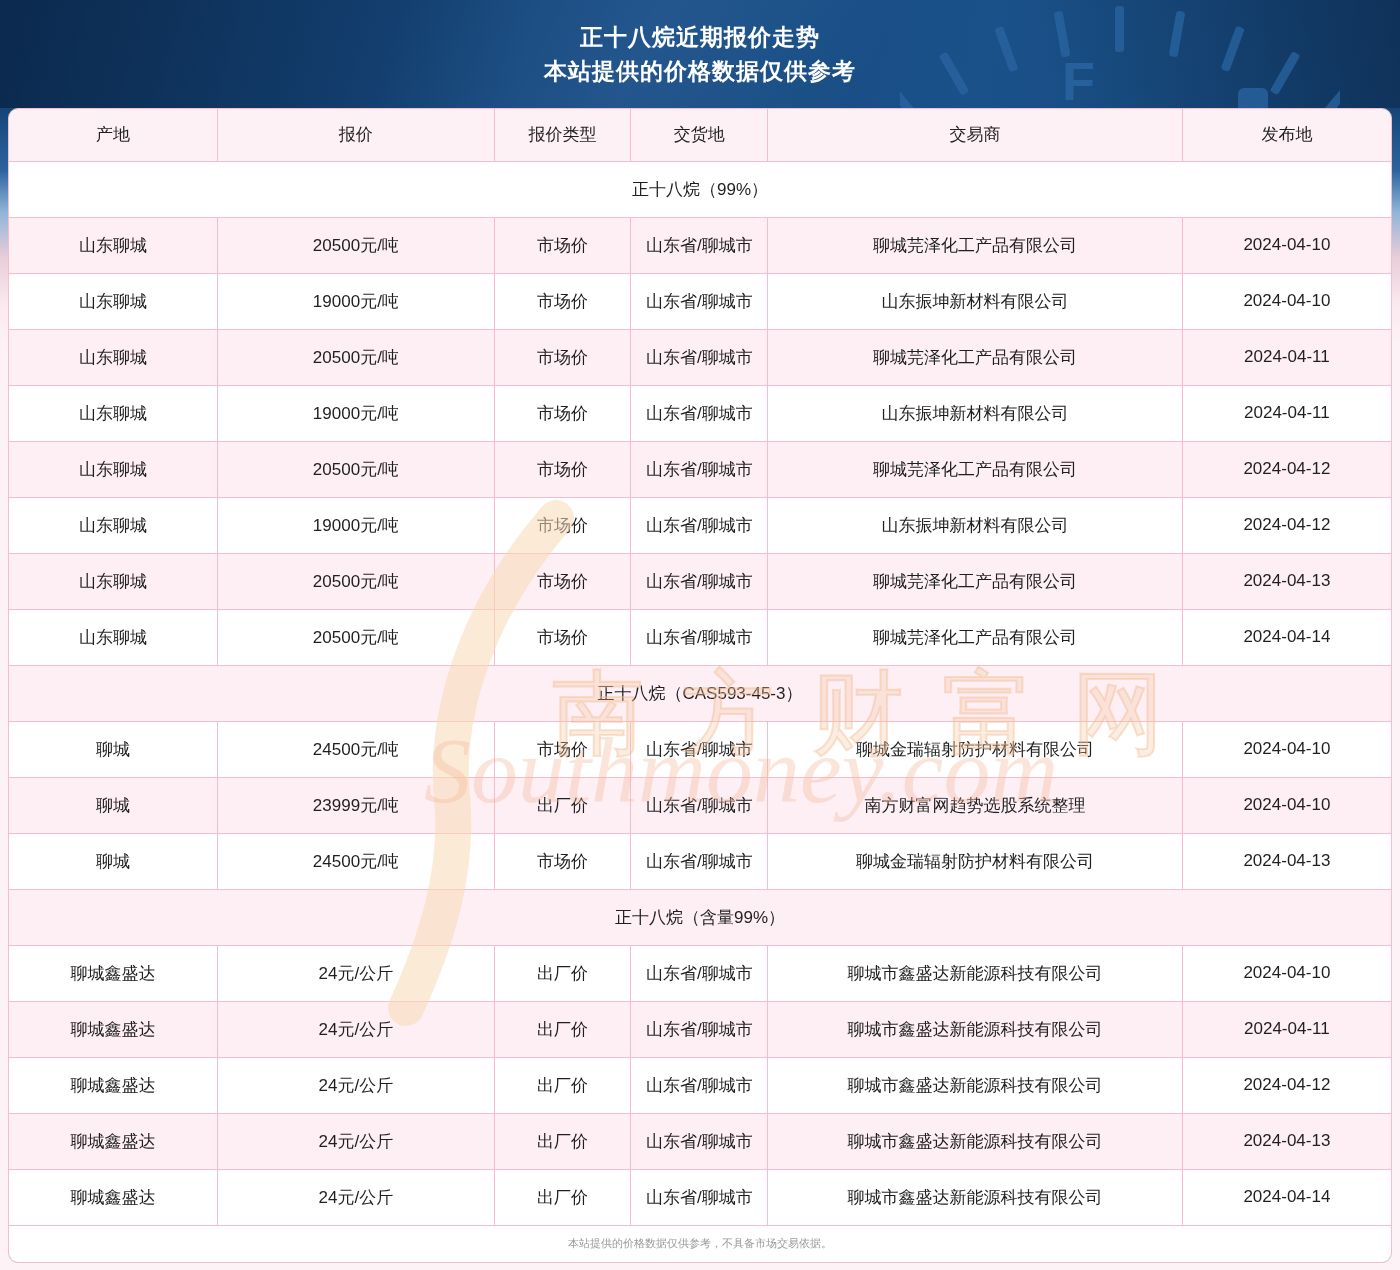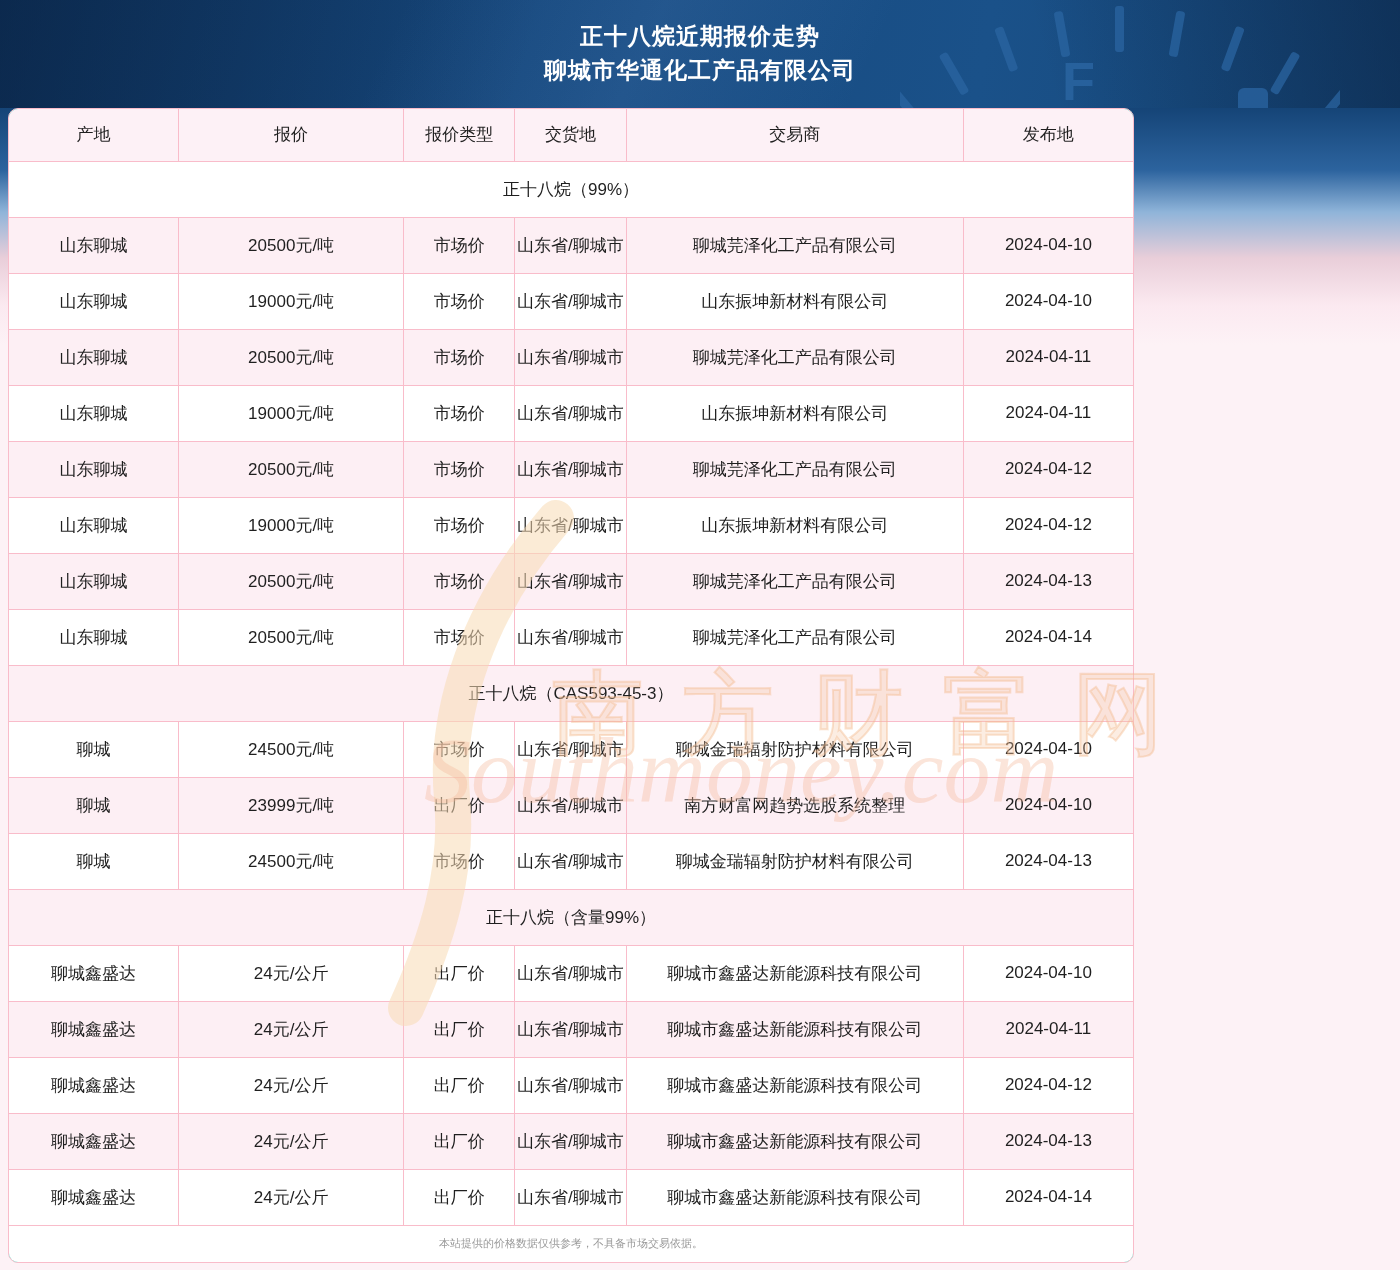--- a/index.html
+++ b/index.html
@@ -38,30 +38,30 @@
   .hero-shade.s1{position:absolute;inset:0;
     background:linear-gradient(105deg,rgba(6,25,52,.55) 0%,rgba(6,25,52,.32) 16%,rgba(6,25,52,0) 38%);}
   .hero-shade.s2{position:absolute;inset:0;
     background:linear-gradient(255deg,rgba(8,28,58,.5) 0%,rgba(8,28,58,0) 26%);}
   .hero-shade.s3{position:absolute;inset:0;
     background:linear-gradient(115deg,transparent 28%,rgba(90,140,200,.18) 46%,transparent 62%);}
   .gauge{position:absolute;top:0;right:60px;}
   .hero-titles{
     position:absolute;left:0;top:0;width:100%;height:100%;
     display:flex;flex-direction:column;align-items:center;justify-content:center;
-    gap:8px;color:#fff;z-index:2;font-family:Liberation Serif, serif;
+    gap:8px;color:#fff;z-index:2;
   }
   .hero-titles .t1,.hero-titles .t2{
     font-size:23px;font-weight:700;letter-spacing:1px;line-height:1.15;
     text-align:center;
   }
 
   
   .card{
-    position:absolute;left:8px;top:108px;width:1126px;z-index:2;
+    position:absolute;left:8px;top:108px;width:1384px;z-index:2;
     background:#5eead4;border:1px solid var(--pink-border);
     border-radius:10px;overflow:hidden;
   }
   table.quote-table{width:100%;border-collapse:collapse;table-layout:fixed;}
   thead tr{height:52px;}
   thead th{
     background:var(--pink-header);
     border-bottom:1px solid var(--pink-border);
     border-right:1px solid var(--pink-border);
     font-size:17px;font-weight:400;color:var(--text-dark);text-align:center;
@@ -140,21 +140,21 @@
           </g>
         <g transform="rotate(50,220,360)">
             <rect x="215" y="6" width="9" height="46" rx="3"></rect>
           </g>
       </g>
       <text x="162" y="100" font-size="54" font-weight="700" fill="#2b66a3" opacity="0.8" font-family="Liberation Sans, sans-serif">F</text>
       <rect x="338" y="88" width="30" height="34" rx="6" fill="#2b66a3" opacity="0.75"></rect>
     </svg>
     <div class="hero-titles">
       <div class="t1">正十八烷近期报价走势</div>
-      <div class="t2">聊城市华通化工产品有限公司</div>
+      <div class="t2">本站提供的价格数据仅供参考</div>
     </div>
   </header>
 
   <main class="card">
     <table class="quote-table">
       <colgroup>
         <col style="width:15.1%">
         <col style="width:20.0%">
         <col style="width:9.9%">
         <col style="width:9.9%">

